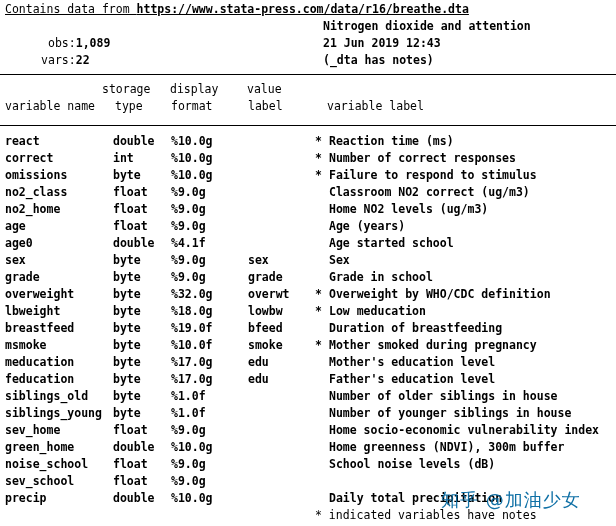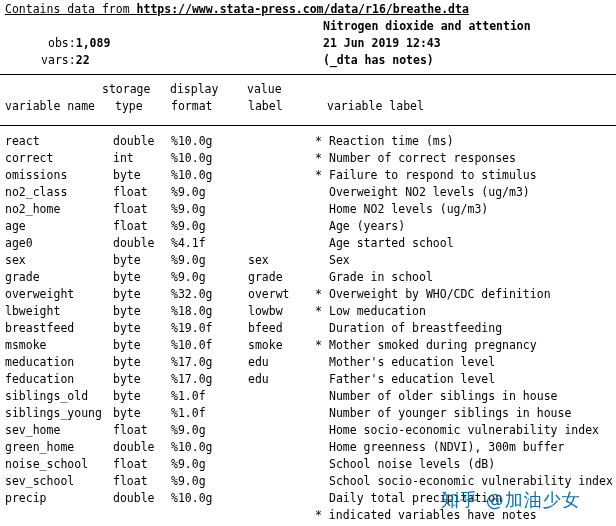--- a/index.html
+++ b/index.html
@@ -34,21 +34,21 @@
   
   .col-hdrs-1 { margin-top: 6px; }
   .abs { position: absolute; top: 0; }
   
   .vtable { margin-top: 7px; }
   .vrow {
     display: flex;
     height: 17px;
     line-height: 17px;
     padding-left: 5px;
-    font-weight: normal;
+    font-weight: bold;
     white-space: pre;
   }
   .c-name { width: 108px; flex: none; }
   .c-type { width: 58px;  flex: none; }
   .c-fmt  { width: 77px;  flex: none; }
   .c-vlb  { width: 67px;  flex: none; }
   .c-star { width: 14px;  flex: none; }
   .c-lbl  { flex: 1; overflow: hidden; }
   
   .footnote-text { position: absolute; left: 315px; top: 0; }
@@ -132,21 +132,21 @@
       <span class="c-star">*</span>
       <span class="c-lbl">Failure to respond to stimulus</span>
     </div>
 
     <div class="vrow">
       <span class="c-name">no2_class</span>
       <span class="c-type">float</span>
       <span class="c-fmt">%9.0g</span>
       <span class="c-vlb"></span>
       <span class="c-star"></span>
-      <span class="c-lbl">Overweight NO2 levels (ug/m3)</span>
+      <span class="c-lbl">Classroom NO2 correct (ug/m3)</span>
     </div>
 
     <div class="vrow">
       <span class="c-name">no2_home</span>
       <span class="c-type">float</span>
       <span class="c-fmt">%9.0g</span>
       <span class="c-vlb"></span>
       <span class="c-star"></span>
       <span class="c-lbl">Home NO2 levels (ug/m3)</span>
     </div>
@@ -285,21 +285,20 @@
       <span class="c-star"></span>
       <span class="c-lbl">School noise levels (dB)</span>
     </div>
 
     <div class="vrow">
       <span class="c-name">sev_school</span>
       <span class="c-type">float</span>
       <span class="c-fmt">%9.0g</span>
       <span class="c-vlb"></span>
       <span class="c-star"></span>
-      <span class="c-lbl">School socio-economic vulnerability index</span>
     </div>
 
     <div class="vrow">
       <span class="c-name">precip</span>
       <span class="c-type">double</span>
       <span class="c-fmt">%10.0g</span>
       <span class="c-vlb"></span>
       <span class="c-star"></span>
       <span class="c-lbl">Daily total precipitation</span>
     </div>

